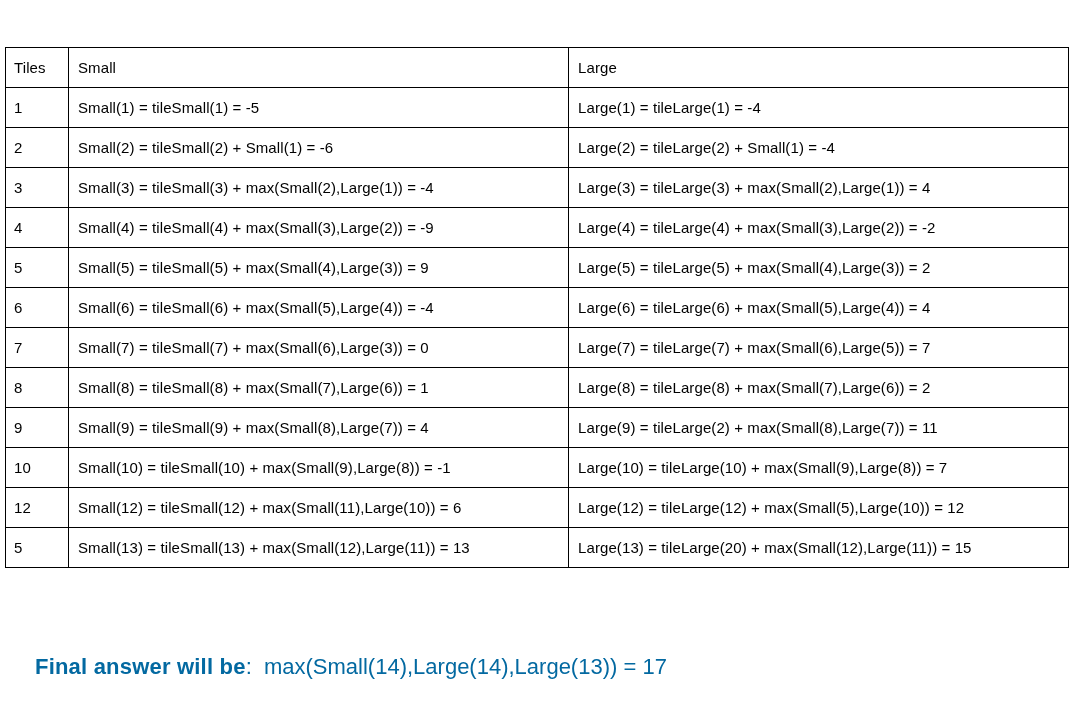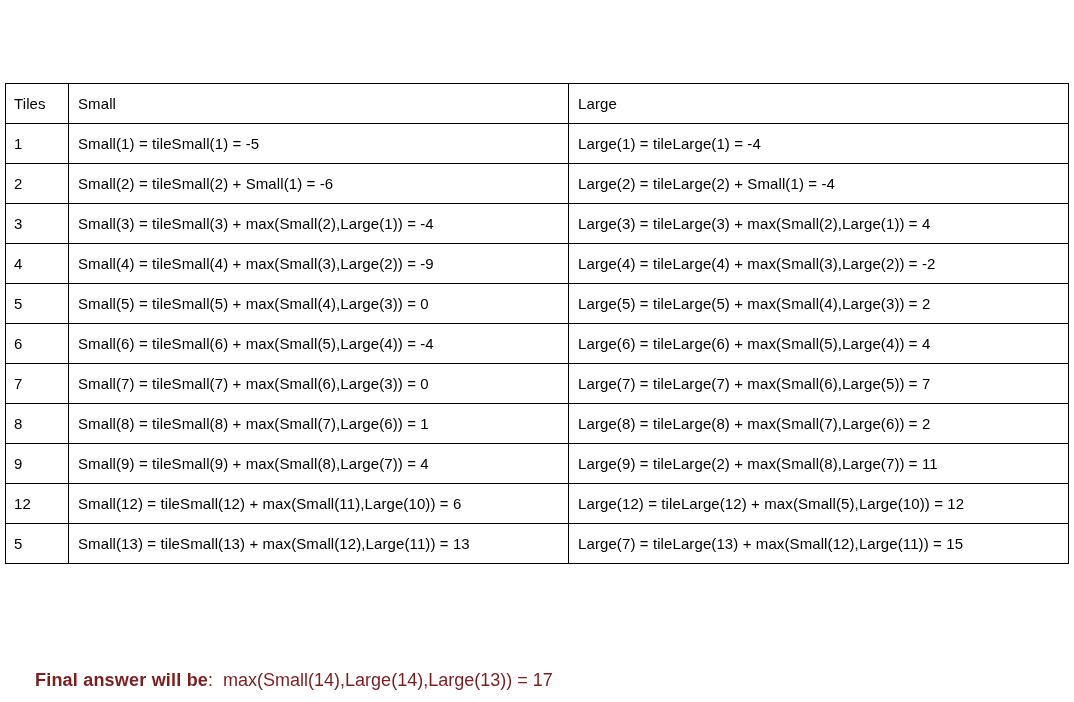--- a/index.html
+++ b/index.html
@@ -20,21 +20,20 @@
   }
   table.dp-table {
     position: absolute;
     left: 5px;
     top: 47px;
     border-collapse: collapse;
     table-layout: fixed;
     width: 1063px;
     font-size: 15px;
     color: #000000;
-    margin-top: 36px;
   }
   table.dp-table th,
   table.dp-table td {
     border: 1px solid #000000;
     height: 39px;
     padding: 0 0 0 9px;
     text-align: left;
     vertical-align: middle;
     font-weight: 400;
     white-space: nowrap;
@@ -44,24 +43,24 @@
   table.dp-table .col-tiles { width: 63px; }
   table.dp-table .col-small { width: 500px; }
   table.dp-table .col-large { width: 500px; }
   table.dp-table th:first-child,
   table.dp-table td:first-child {
     padding-left: 8px;
   }
   .final-line {
     position: absolute;
     left: 35px;
-    top: 670px;
-    font-size: 18px;
+    top: 654px;
+    font-size: 22px;
     white-space: pre;
-    color: #7f1d1d;
+    color: #0369a1;
   }
   .final-line .label {
     font-weight: 700;
     letter-spacing: 0.2px;
   }
   .final-line .formula {
     font-weight: 400;
   }
 </style>
 </head>
@@ -98,21 +97,21 @@
           <td>Small(3) = tileSmall(3) + max(Small(2),Large(1)) = -4</td>
           <td>Large(3) = tileLarge(3) + max(Small(2),Large(1)) = 4</td>
         </tr>
         <tr>
           <td>4</td>
           <td>Small(4) = tileSmall(4) + max(Small(3),Large(2)) = -9</td>
           <td>Large(4) = tileLarge(4) + max(Small(3),Large(2)) = -2</td>
         </tr>
         <tr>
           <td>5</td>
-          <td>Small(5) = tileSmall(5) + max(Small(4),Large(3)) = 0</td>
+          <td>Small(5) = tileSmall(5) + max(Small(4),Large(3)) = 9</td>
           <td>Large(5) = tileLarge(5) + max(Small(4),Large(3)) = 2</td>
         </tr>
         <tr>
           <td>6</td>
           <td>Small(6) = tileSmall(6) + max(Small(5),Large(4)) = -4</td>
           <td>Large(6) = tileLarge(6) + max(Small(5),Large(4)) = 4</td>
         </tr>
         <tr>
           <td>7</td>
           <td>Small(7) = tileSmall(7) + max(Small(6),Large(3)) = 0</td>
@@ -122,27 +121,32 @@
           <td>8</td>
           <td>Small(8) = tileSmall(8) + max(Small(7),Large(6)) = 1</td>
           <td>Large(8) = tileLarge(8) + max(Small(7),Large(6)) = 2</td>
         </tr>
         <tr>
           <td>9</td>
           <td>Small(9) = tileSmall(9) + max(Small(8),Large(7)) = 4</td>
           <td>Large(9) = tileLarge(2) + max(Small(8),Large(7)) = 11</td>
         </tr>
         <tr>
+          <td>10</td>
+          <td>Small(10) = tileSmall(10) + max(Small(9),Large(8)) = -1</td>
+          <td>Large(10) = tileLarge(10) + max(Small(9),Large(8)) = 7</td>
+        </tr>
+        <tr>
           <td>12</td>
           <td>Small(12) = tileSmall(12) + max(Small(11),Large(10)) = 6</td>
           <td>Large(12) = tileLarge(12) + max(Small(5),Large(10)) = 12</td>
         </tr>
         <tr>
           <td>5</td>
           <td>Small(13) = tileSmall(13) + max(Small(12),Large(11)) = 13</td>
-          <td>Large(7) = tileLarge(13) + max(Small(12),Large(11)) = 15</td>
+          <td>Large(13) = tileLarge(20) + max(Small(12),Large(11)) = 15</td>
         </tr>
       </tbody>
   </table>
 
   <div class="final-line"><span class="label">Final answer will be</span><span class="formula">:  </span><span class="formula">max(Small(14),Large(14),Large(13)) = 17</span></div>
 
 </div>
 
 </body></html>

